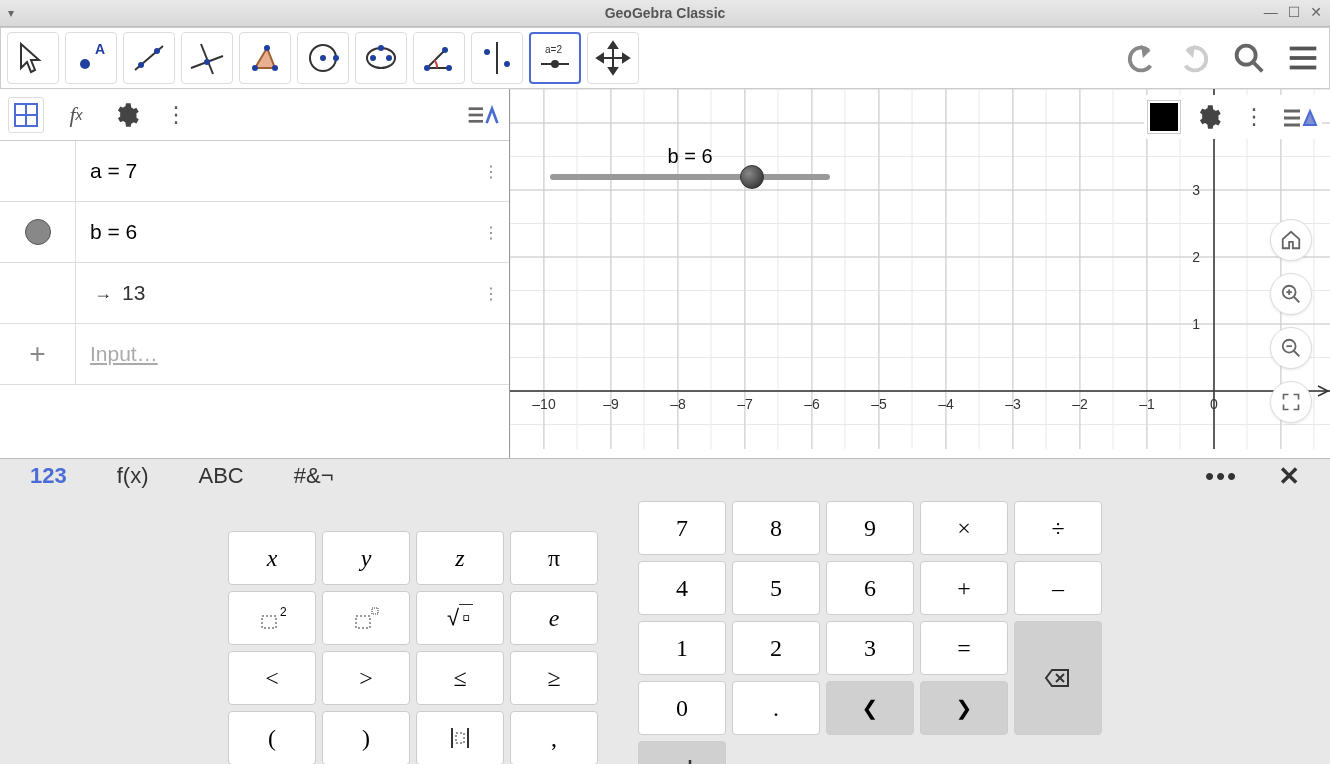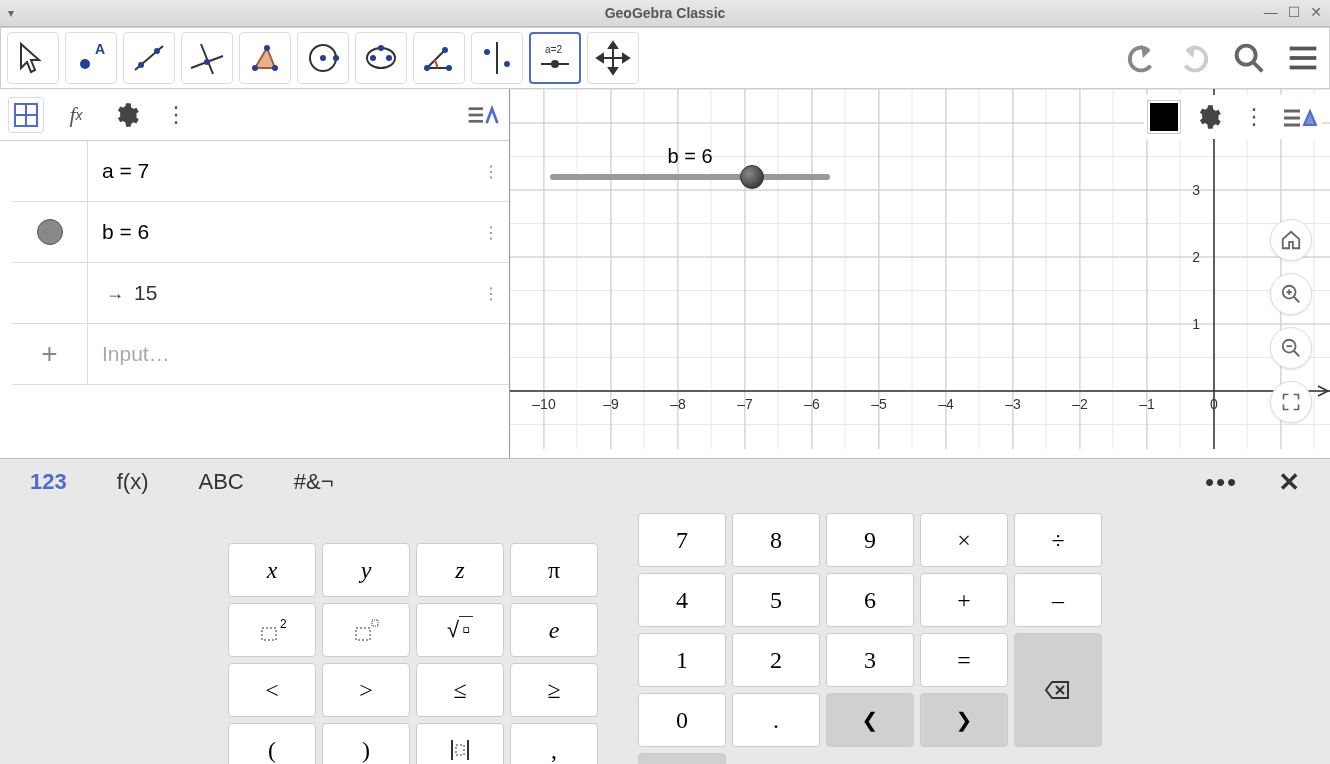--- a/index.html
+++ b/index.html
@@ -14,42 +14,42 @@
 .tool-btn.selected { border: 2px solid #4a6cd4; }
 .tool-btn svg { width: 40px; height: 40px; }
 .toolbar-right { margin-left: auto; display: flex; align-items: center; gap: 14px; }
 .toolbar-right .bigicon { width: 40px; height: 40px; display: flex; align-items: center; justify-content: center; color: #777; cursor: pointer; }
 .main { flex: 1; display: flex; background: #fff; position: relative; }
 .algebra { width: 510px; border-right: 1px solid #999; display: flex; flex-direction: column; }
 .algebra-header { height: 52px; border-bottom: 1px solid #ccc; display: flex; align-items: center; padding: 0 8px; gap: 14px; }
 .header-icon { width: 36px; height: 36px; display: flex; align-items: center; justify-content: center; cursor: pointer; color: #555; }
 .header-icon.boxed { border: 1px solid #ddd; border-radius: 3px; }
 .algebra-rows { flex: 1; }
-.algebra-row { display: flex; border-bottom: 1px solid #ddd; margin-left: 12px; }
+.algebra-row { display: flex; border-bottom: 1px solid #ddd; }
 .algebra-row .marker { width: 76px; border-right: 1px solid #ddd; display: flex; align-items: center; justify-content: center; }
 .marker .circle { width: 26px; height: 26px; border-radius: 50%; background: #888; border: 1px solid #555; }
 .algebra-row .content { flex: 1; padding: 18px 14px; font-size: 21px; font-family: 'Times New Roman', serif; display: flex; flex-direction: column; gap: 10px; }
 .algebra-row .more { width: 36px; display: flex; align-items: center; justify-content: center; color: #888; cursor: pointer; }
 .result-line { display: flex; align-items: center; gap: 10px; color: #333; padding-left: 4px; }
-.input-row .content input { border: none; font-size: 21px; outline: none; width: 100%; color: #aaa; }
+.input-row .content input { border: none; font-size: 21px; outline: none; width: 100%; color: #aaa; text-decoration: underline; }
 .input-row .content input::placeholder { color: #aaa; }
 .input-row .marker .plus { font-size: 28px; color: #888; }
 .graphics { flex: 1; position: relative; background: #fff; overflow: hidden; }
 .grid { position: absolute; inset: 0; }
 .graphics-header { position: absolute; top: 6px; right: 8px; display: flex; align-items: center; gap: 10px; background: #fff; padding: 4px; border-radius: 3px; }
 .color-box { width: 32px; height: 32px; background: #000; border: 2px solid #fff; outline: 1px solid #ccc; }
 .side-controls { position: absolute; right: 18px; top: 130px; display: flex; flex-direction: column; gap: 12px; }
 .round-btn { width: 42px; height: 42px; border-radius: 50%; background: #fff; border: 1px solid #ddd; display: flex; align-items: center; justify-content: center; color: #666; cursor: pointer; box-shadow: 0 1px 3px rgba(0,0,0,0.1); }
 .slider-obj { position: absolute; top: 56px; left: 40px; width: 280px; }
 .slider-label { text-align: center; font-size: 20px; margin-bottom: 6px; }
 .slider-track { height: 6px; background: #999; border-radius: 3px; position: relative; }
 .slider-handle { position: absolute; top: -9px; width: 24px; height: 24px; border-radius: 50%; background: radial-gradient(circle at 35% 35%, #888, #222); border: 1px solid #333; cursor: pointer; }
 .keyboard { height: 306px; background: #e8e8e8; border-top: 1px solid #bbb; display: flex; flex-direction: column; }
 .kb-tabs { height: 50px; display: flex; align-items: center; padding: 0 20px; gap: 30px; }
-.kb-tab { font-size: 22px; color: #333; cursor: pointer; padding: 10px 10px; }
+.kb-tab { font-size: 22px; color: #333; cursor: pointer; padding: 4px 10px; }
 .kb-tab.active { color: #4a6cd4; font-weight: bold; }
 .kb-tabs .more { margin-left: auto; font-size: 26px; color: #333; cursor: pointer; letter-spacing: 2px; }
 .kb-close { font-size: 26px; color: #333; cursor: pointer; padding: 0 10px; font-weight: bold; }
 .kb-keys { flex: 1; display: flex; justify-content: center; align-items: center; gap: 40px; padding: 8px 20px; }
 .key-block { display: grid; grid-template-columns: repeat(4, 88px); grid-auto-rows: 54px; gap: 6px; }
 .key-block.right { grid-template-columns: repeat(5, 88px); }
 .key { background: #fff; border: 1px solid #ccc; border-radius: 4px; display: flex; align-items: center; justify-content: center; font-size: 24px; cursor: pointer; font-family: 'Times New Roman', serif; }
 .key.gray { background: #d0d0d0; }
 .key.italic { font-style: italic; }
 .key.tall { grid-row: span 2; }
@@ -216,21 +216,21 @@
     <div class="content">
               <div>b = 6</div>
             </div>
     <div class="more">⋮</div>
           </div>
           <div class="algebra-row">
     <div class="marker"></div>
     <div class="content">
               <div class="result-line">
                 <span style="font-size:18px;">→</span>
-                <span>15</span>
+                <span>13</span>
               </div>
             </div>
     <div class="more">⋮</div>
           </div>
           <div class="algebra-row input-row">
   <div class="marker">
               <span class="plus">+</span>
             </div>
   <div class="content">
               <input placeholder="Input…" style="">

